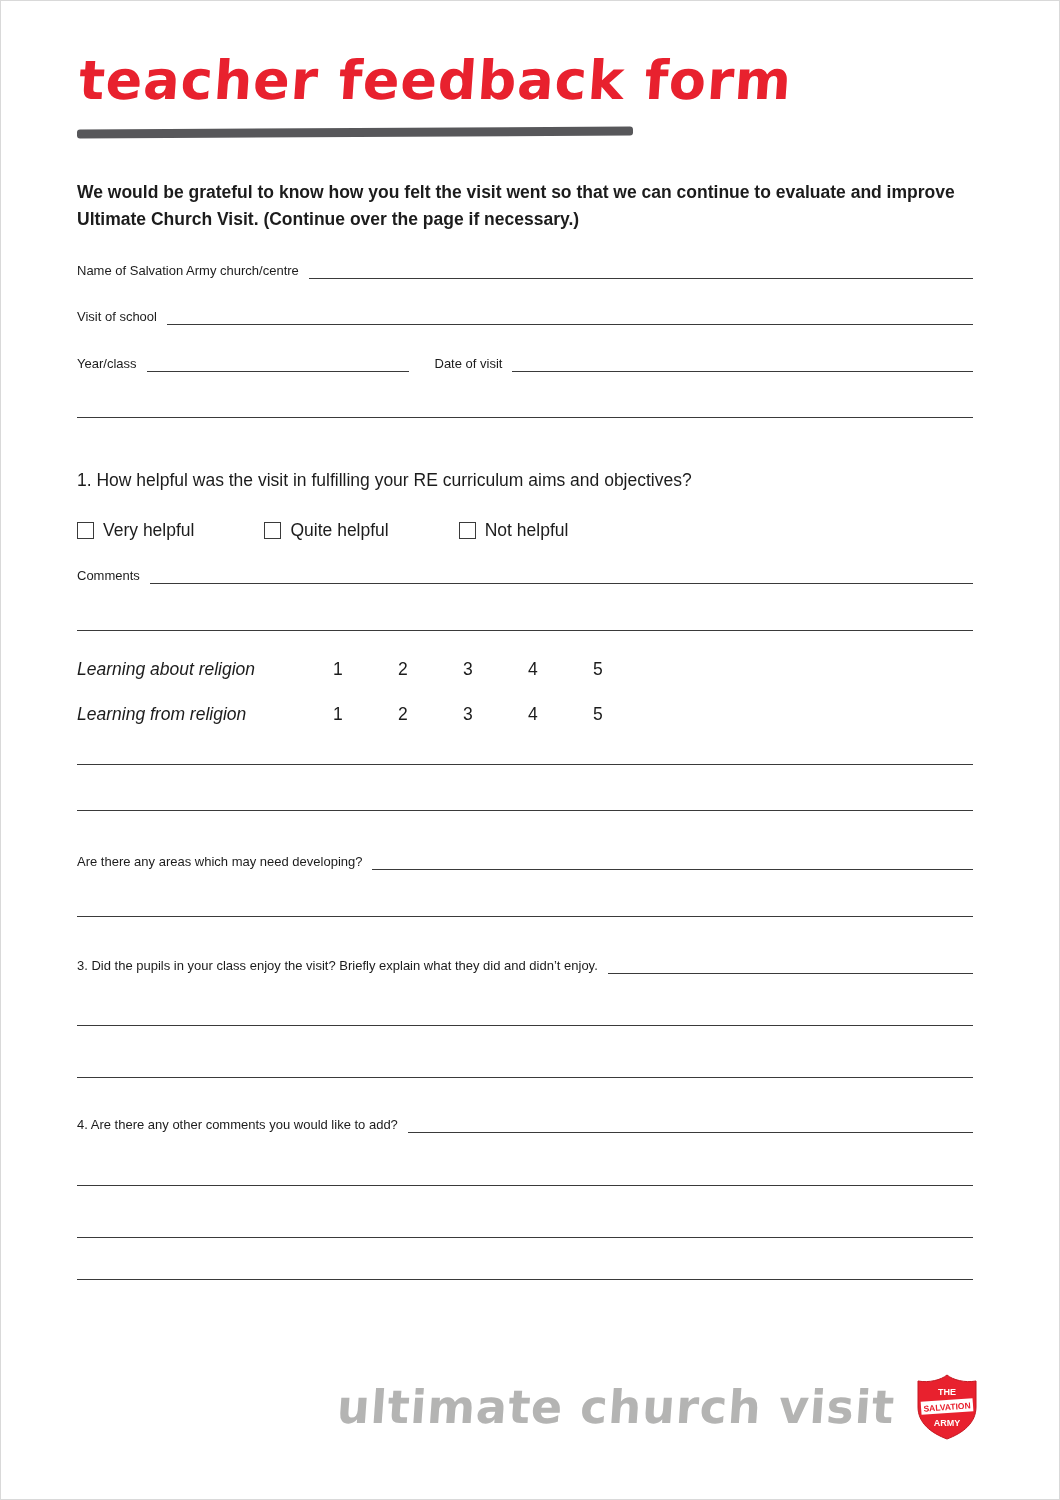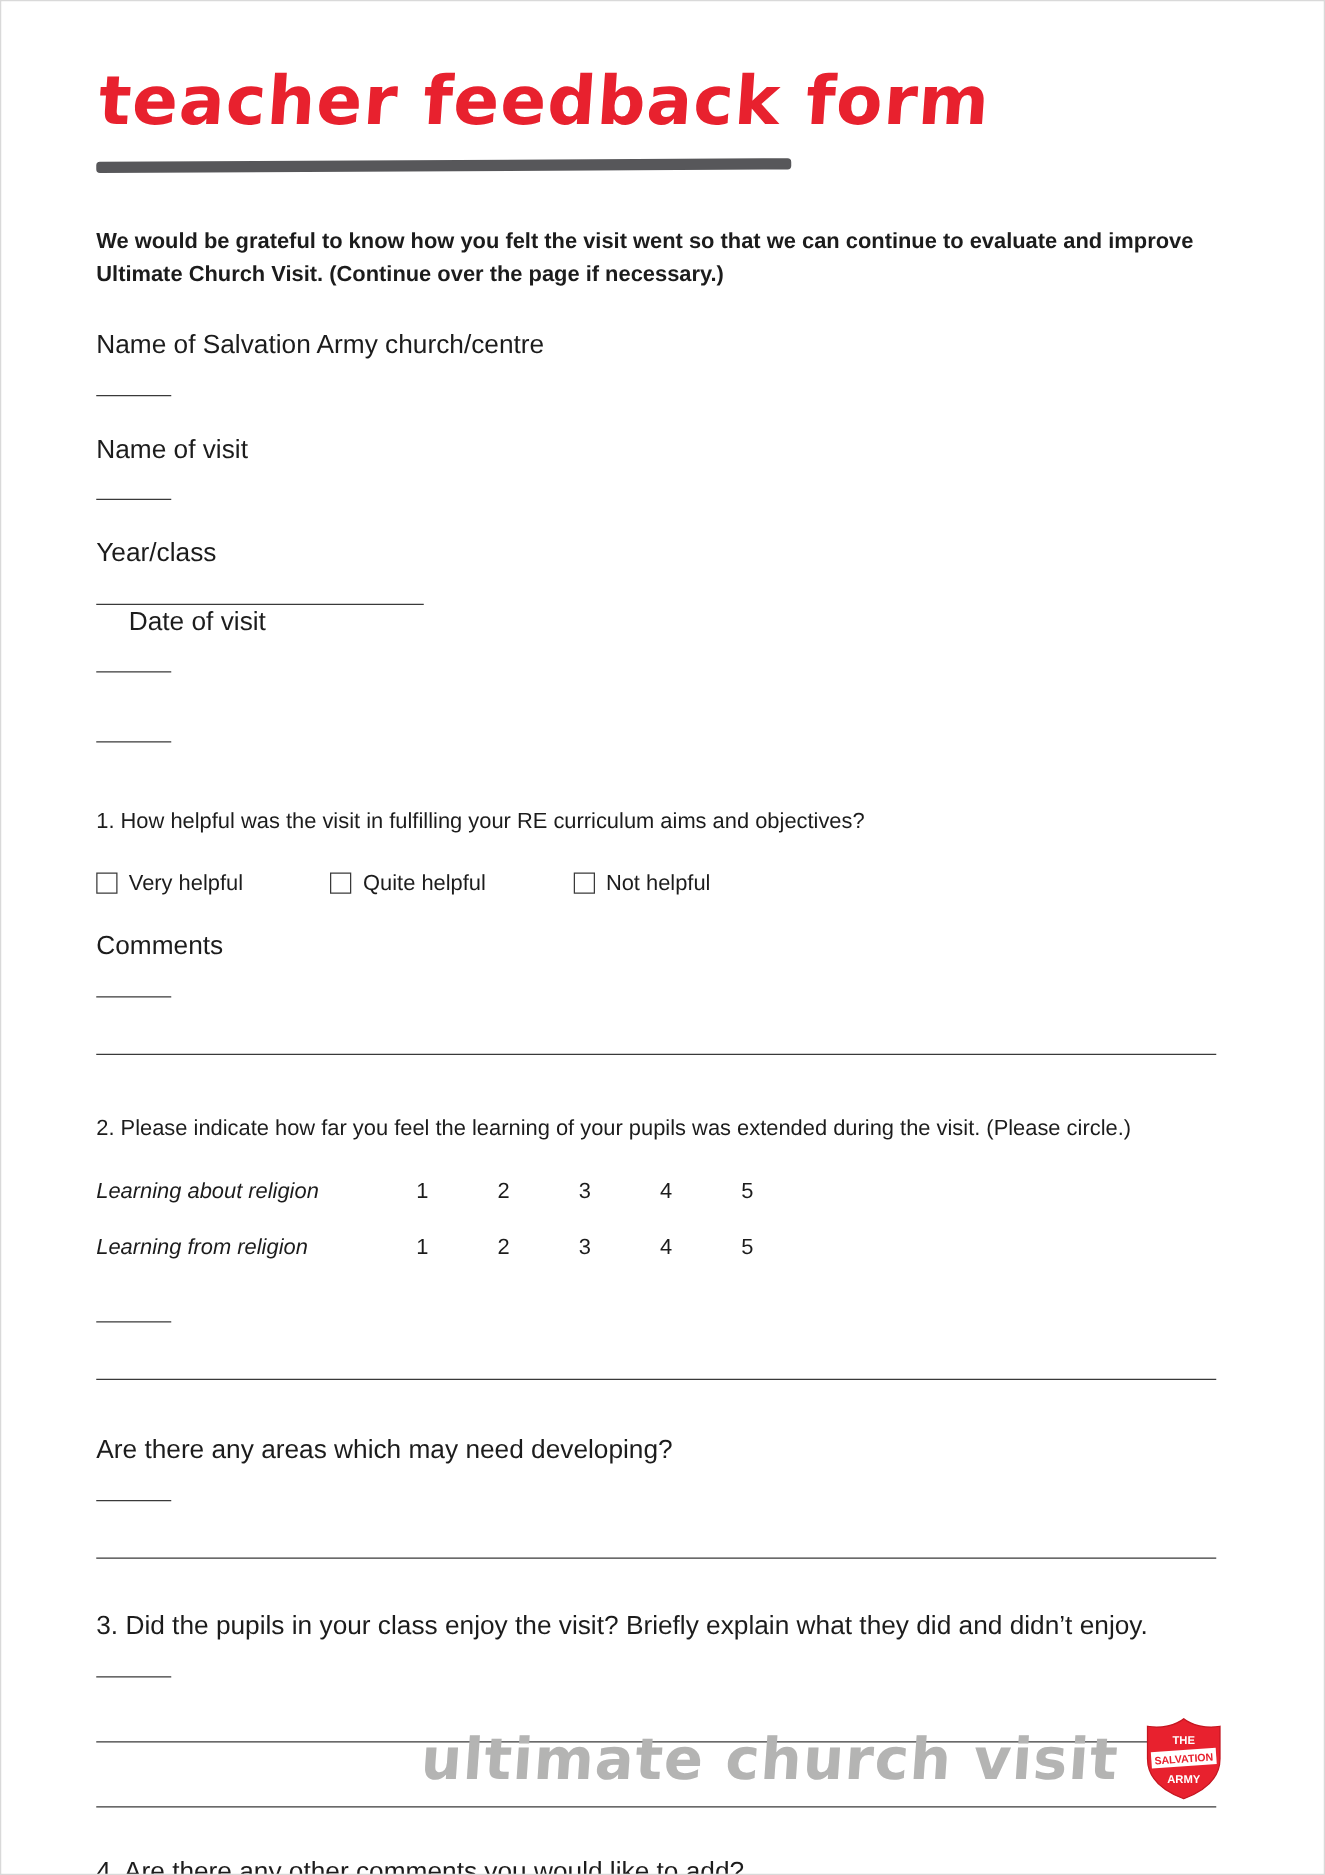--- a/index.html
+++ b/index.html
@@ -39,25 +39,24 @@
   .intro {
     margin-top: 42px;
     font-size: 17.5px;
     font-weight: bold;
     line-height: 1.55;
     max-width: 900px;
   }
 
   .field-row {
     display: flex;
-    align-items: flex-start;
+    align-items: center;
     margin-top: 29px;
-    font-size: 21px;
+    font-size: 13px;
     line-height: 1.35;
-    flex-direction: column;
   }
   .field-row .lbl { white-space: nowrap; padding-right: 10px; }
   .wline {
     flex: 1 1 auto;
     border-bottom: 1.4px solid #3a3a3a;
     height: 1.25em;
     min-width: 60px;
   }
   .wline.fixed { flex: 0 0 auto; }
 
@@ -124,21 +123,21 @@
     <div class="title-rule"></div>
 
     <p class="intro">We would be grateful to know how you felt the visit went so that we can continue to evaluate and improve Ultimate Church Visit. (Continue over the page if necessary.)</p>
 
     <div class="field-row">
       <span class="lbl">Name of Salvation Army church/centre</span>
       <span class="wline"></span>
     </div>
 
     <div class="field-row">
-      <span class="lbl">Name of visit</span>
+      <span class="lbl">Visit of school</span>
       <span class="wline"></span>
     </div>
 
     <div class="field-row">
       <span class="lbl">Year/class</span>
       <span class="wline fixed" style="width:262px;"></span>
       <span class="lbl" style="padding-left:26px;">Date of visit</span>
       <span class="wline"></span>
     </div>
 
@@ -163,21 +162,20 @@
       </span>
     </div>
 
     <div class="field-row" style="margin-top:26px;">
       <span class="lbl">Comments</span>
       <span class="wline"></span>
     </div>
 
     <div class="blank-line"></div>
 
-    <p class="question">2. Please indicate how far you feel the learning of your pupils was extended during the visit. (Please circle.)</p>
 
     <div class="rating-row" style="margin-top:28px;">
       <span class="rating-label">Learning about religion</span>
       <span class="rating-num">1</span>
       <span class="rating-num">2</span>
       <span class="rating-num">3</span>
       <span class="rating-num">4</span>
       <span class="rating-num">5</span>
     </div>
 

